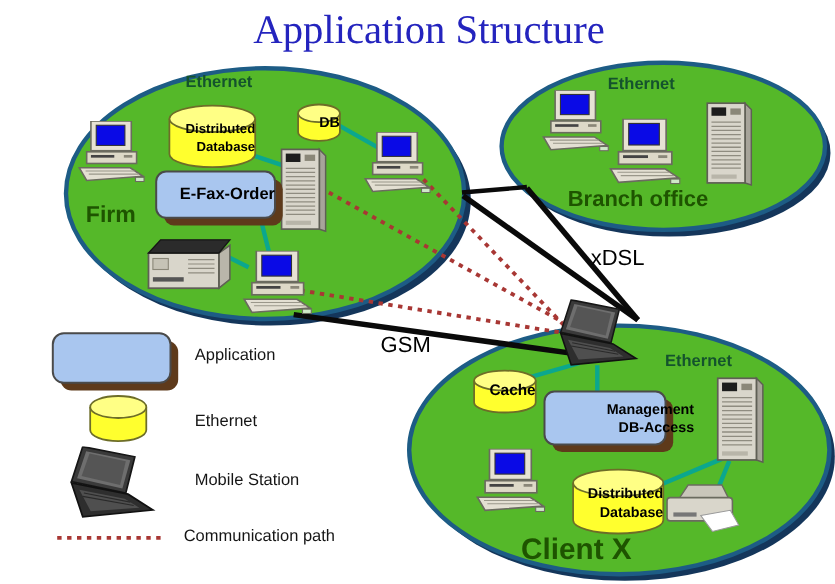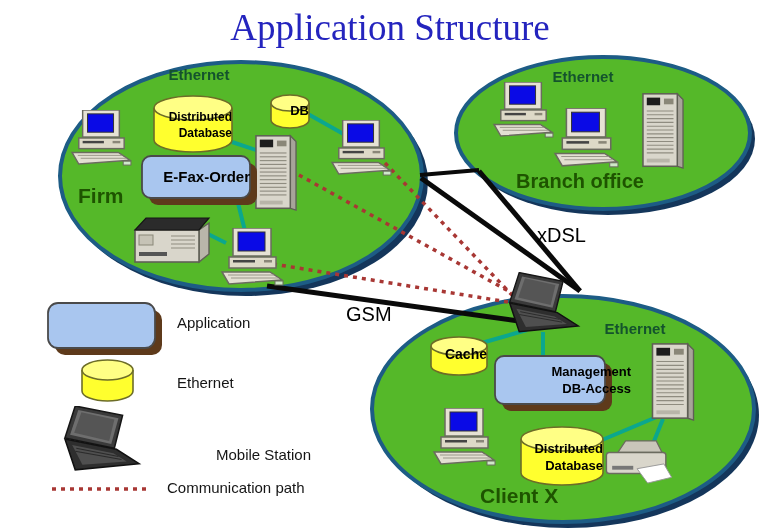--- a/index.html
+++ b/index.html
@@ -179,21 +179,21 @@
 
   <div class="lbl title" style="left:195px;top:6px;width:390px;">Application Structure</div>
 
   <div class="lbl net-proto" style="left:149px;top:66px;width:100px;">Ethernet</div>
   <div class="lbl net-name" style="left:78px;top:184px;font-size:21px;">Firm</div>
 
   <div class="lbl net-proto" style="left:533px;top:68px;width:100px;">Ethernet</div>
   <div class="lbl net-name" style="left:505px;top:170px;width:150px;font-size:20px;text-align:center;">Branch office</div>
 
   <div class="lbl net-proto" style="left:585px;top:320px;width:100px;">Ethernet</div>
-  <div class="lbl net-name" style="left:480px;top:484px;width:120px;font-size:21px;">Client X</div>
+  <div class="lbl net-name" style="left:464px;top:484px;width:120px;font-size:27px;text-align:center;">Client X</div>
 
   <div class="lbl node-lbl" style="left:154px;top:109px;width:78px;font-size:12px;line-height:16px;">
     <div>Distributed</div>
     <div>Database</div>
   </div>
   <div class="lbl node-lbl" style="left:271px;top:103px;width:38px;font-size:13px;">DB</div>
   <div class="lbl node-lbl" style="left:142px;top:168px;width:108px;font-size:15px;">E-Fax-Order</div>
 
   <div class="lbl node-lbl" style="left:431px;top:346px;width:56px;font-size:14px;">Cache</div>
   <div class="lbl node-lbl" style="left:521px;top:363px;width:110px;font-size:13px;line-height:17px;">
@@ -203,15 +203,15 @@
   <div class="lbl node-lbl" style="left:521px;top:440px;width:82px;font-size:13px;line-height:17px;">
     <div>Distributed</div>
     <div>Database</div>
   </div>
 
   <div class="lbl link-lbl" style="left:537px;top:224px;">xDSL</div>
   <div class="lbl link-lbl" style="left:346px;top:303px;">GSM</div>
 
   <div class="lbl legend-lbl" style="left:177px;top:314px;">Application</div>
   <div class="lbl legend-lbl" style="left:177px;top:374px;">Ethernet</div>
-  <div class="lbl legend-lbl" style="left:177px;top:446px;margin-left:39px;">Mobile Station</div>
+  <div class="lbl legend-lbl" style="left:177px;top:428px;">Mobile Station</div>
   <div class="lbl legend-lbl" style="left:167px;top:479px;">Communication path</div>
 </div>
 
 </body></html>

